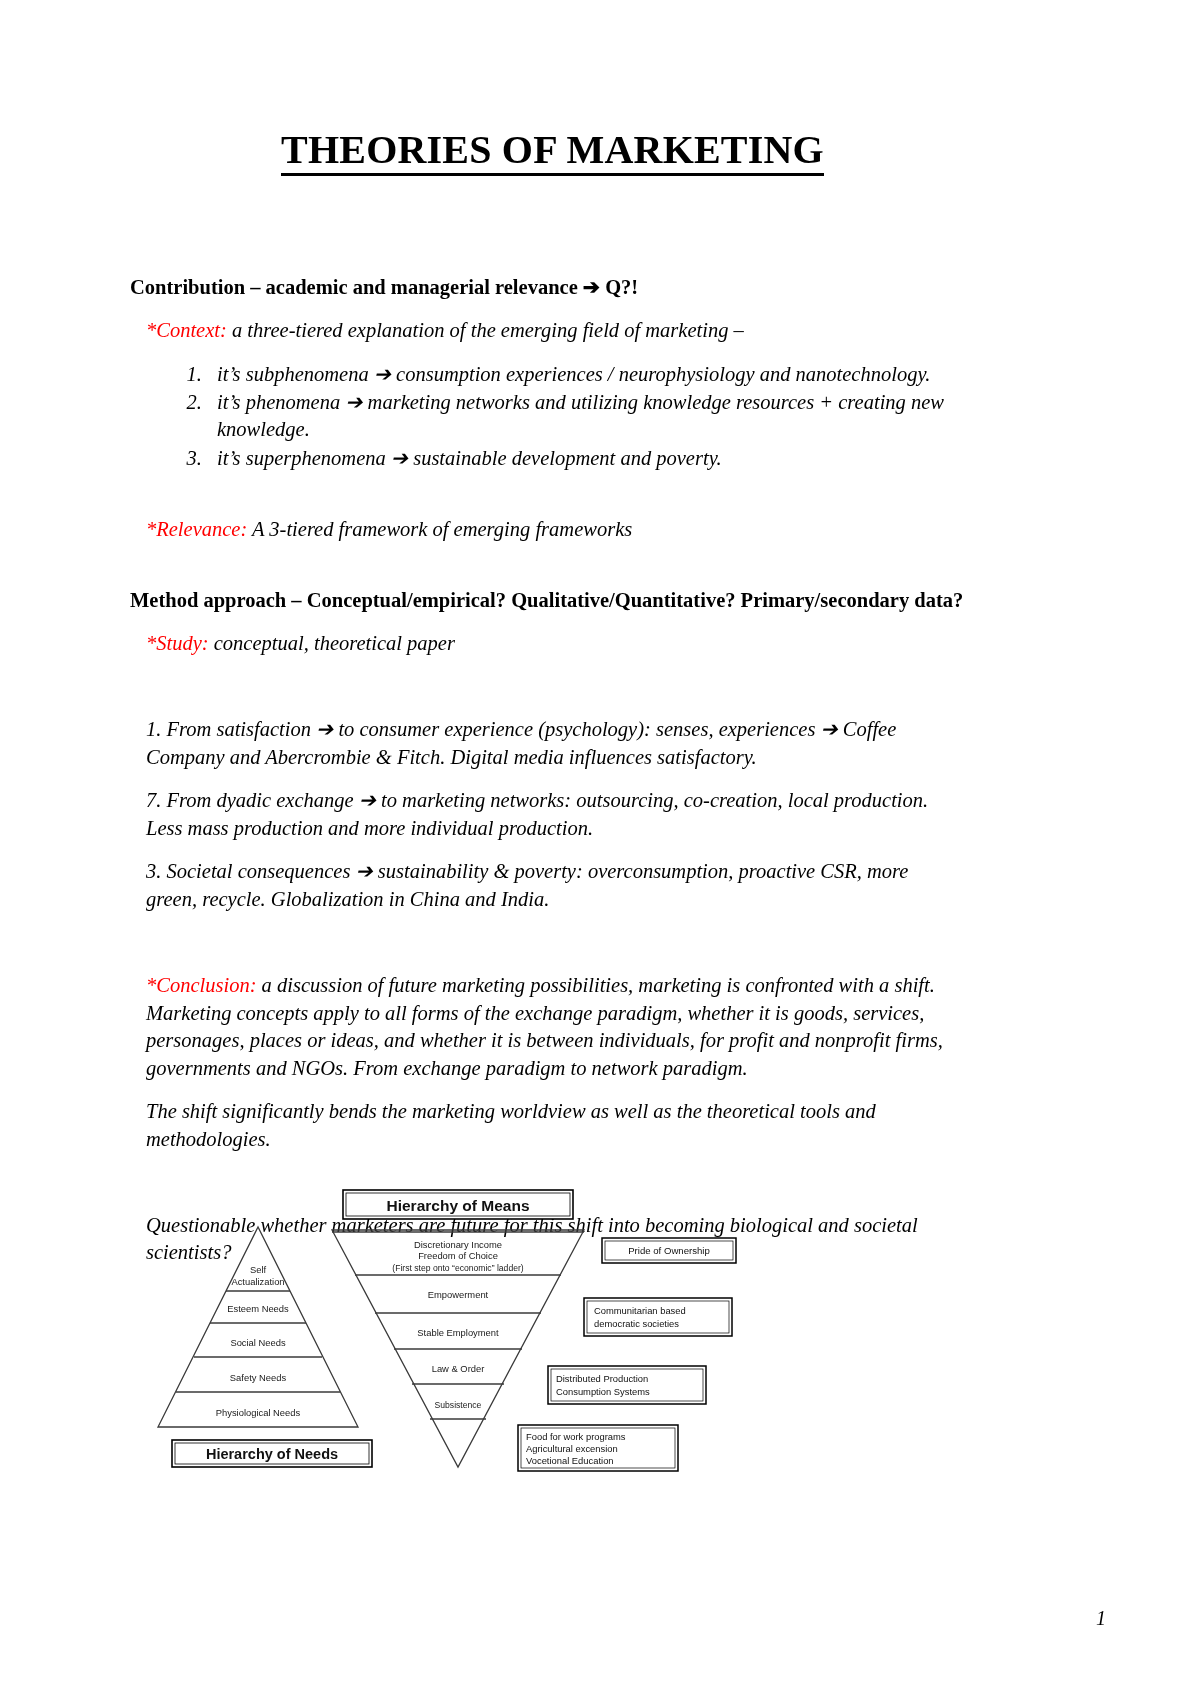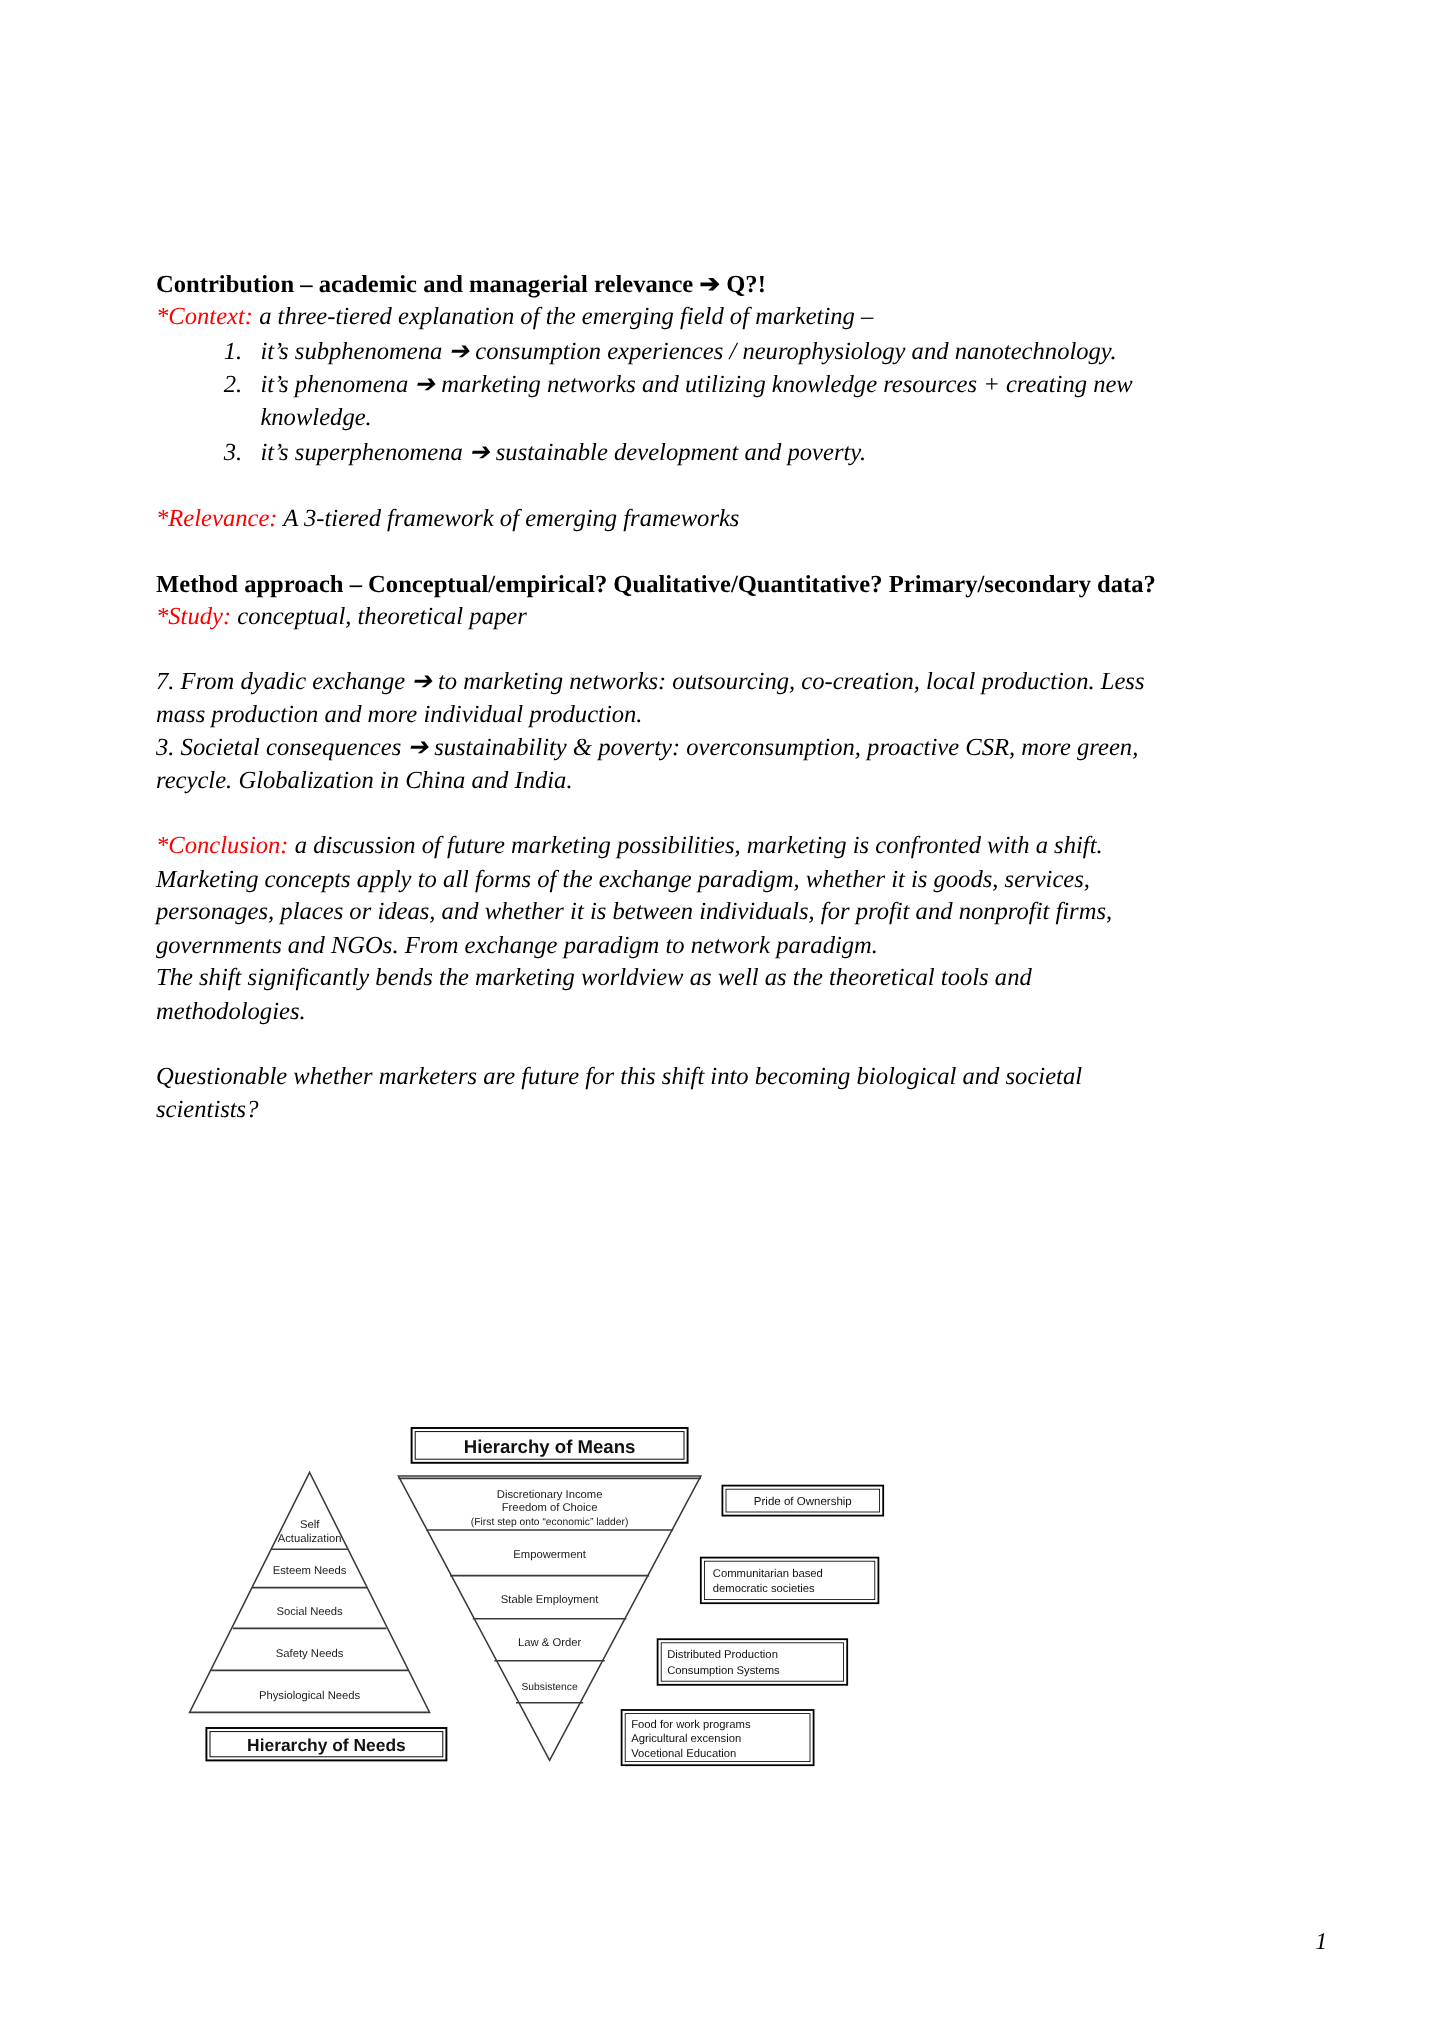--- a/index.html
+++ b/index.html
@@ -56,21 +56,21 @@
     font-style: italic;
     font-size: 20px;
     color: #2b33b5;
     line-height: 1.32;
     margin: 0;
   }
   .body-it {
     font-style: italic;
     font-size: 20.5px;
     line-height: 1.34;
-    margin: 0;
+    margin: 16px;
   }
   .lbl-red {
     color: #ff0000;
     font-style: italic;
   }
   .gap-xs { height: 9px; }
   .gap-m  { height: 27px; }
   .gap-l  { height: 33px; }
 
   ol.numlist {
@@ -104,20 +104,21 @@
     font-size: 20px;
   }
 </style>
 </head>
 <body>
 
 <div class="page">
 
   <div class="content">
 
+    <h1 class="doc-title"><span>THEORIES OF MARKETING</span></h1>
 
     <div class="gap-l"></div>
     <div class="gap-xs"></div>
 
 
     <div class="gap-m"></div>
 
 
     <div class="gap-m"></div>
 
@@ -136,20 +137,21 @@
     <p class="body-it"><span class="lbl-red">*Relevance:</span><span> A 3-tiered framework of emerging frameworks</span></p>
 
     <div class="gap-m"></div>
 
     <p class="sec-head">Method approach – Conceptual/empirical? Qualitative/Quantitative? Primary/secondary data?</p>
 
     <p class="body-it"><span class="lbl-red">*Study:</span><span> conceptual, theoretical paper</span></p>
 
     <div class="gap-m"></div>
 
+    <p class="body-it">1. From satisfaction ➔ to consumer experience (psychology): senses, experiences ➔ Coffee Company and Abercrombie &amp; Fitch. Digital media influences satisfactory.</p>
     <p class="body-it">7. From dyadic exchange ➔ to marketing networks: outsourcing, co-creation, local production. Less mass production and more individual production.</p>
     <p class="body-it">3. Societal consequences ➔ sustainability &amp; poverty: overconsumption, proactive CSR, more green, recycle. Globalization in China and India.</p>
 
     <div class="gap-m"></div>
 
 
     <p class="body-it"><span class="lbl-red">*Conclusion:</span><span> a discussion of future marketing possibilities, marketing is confronted with a shift. Marketing concepts apply to all forms of the exchange paradigm, whether it is goods, services, personages, places or ideas, and whether it is between individuals, for profit and nonprofit firms, governments and NGOs. From exchange paradigm to network paradigm.</span></p>
 
     <p class="body-it">The shift significantly bends the marketing worldview as well as the theoretical tools and methodologies.</p>
 

